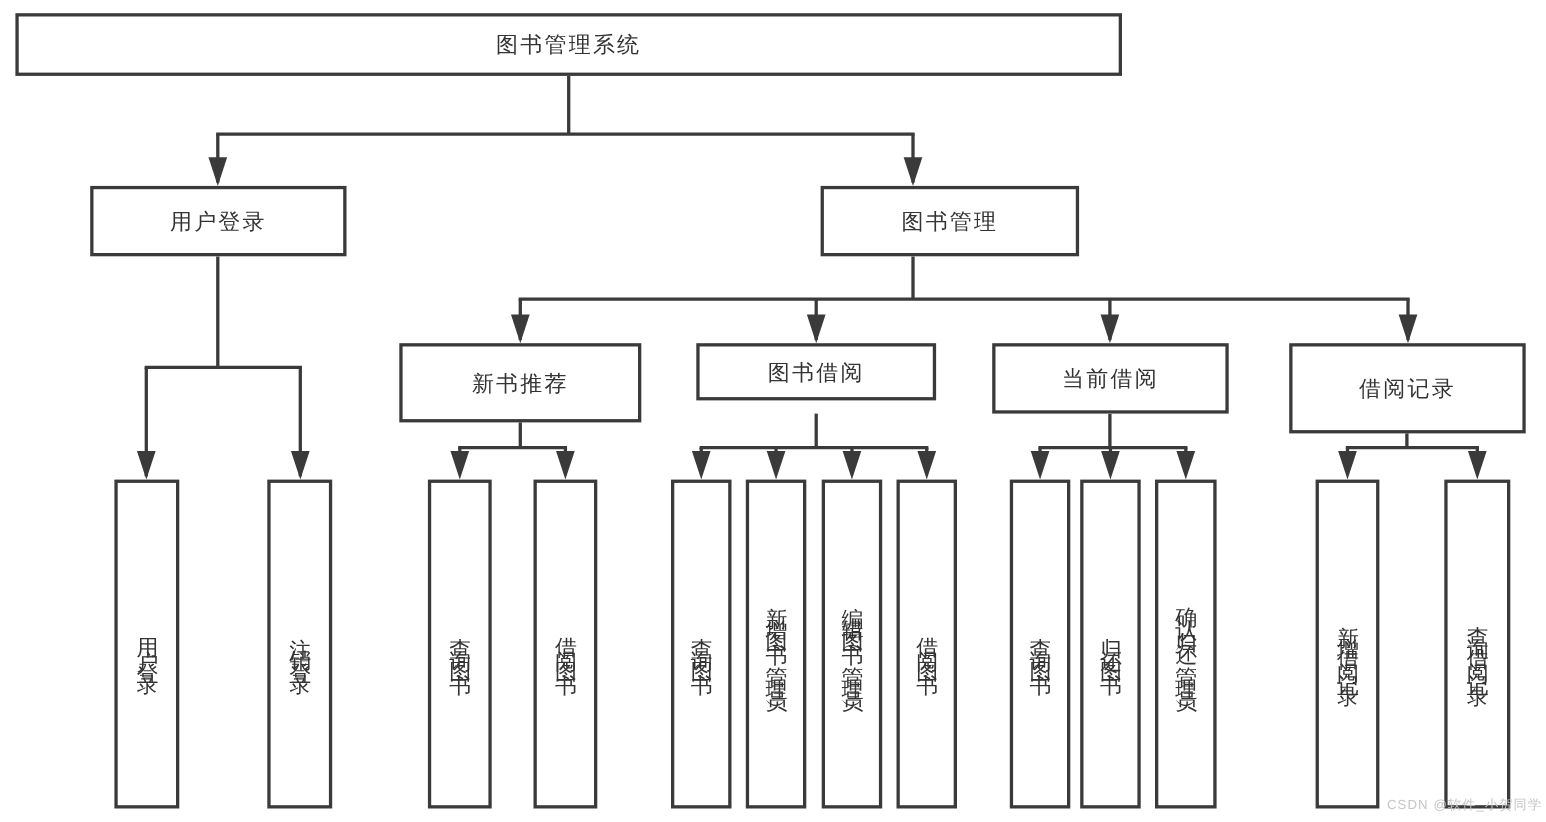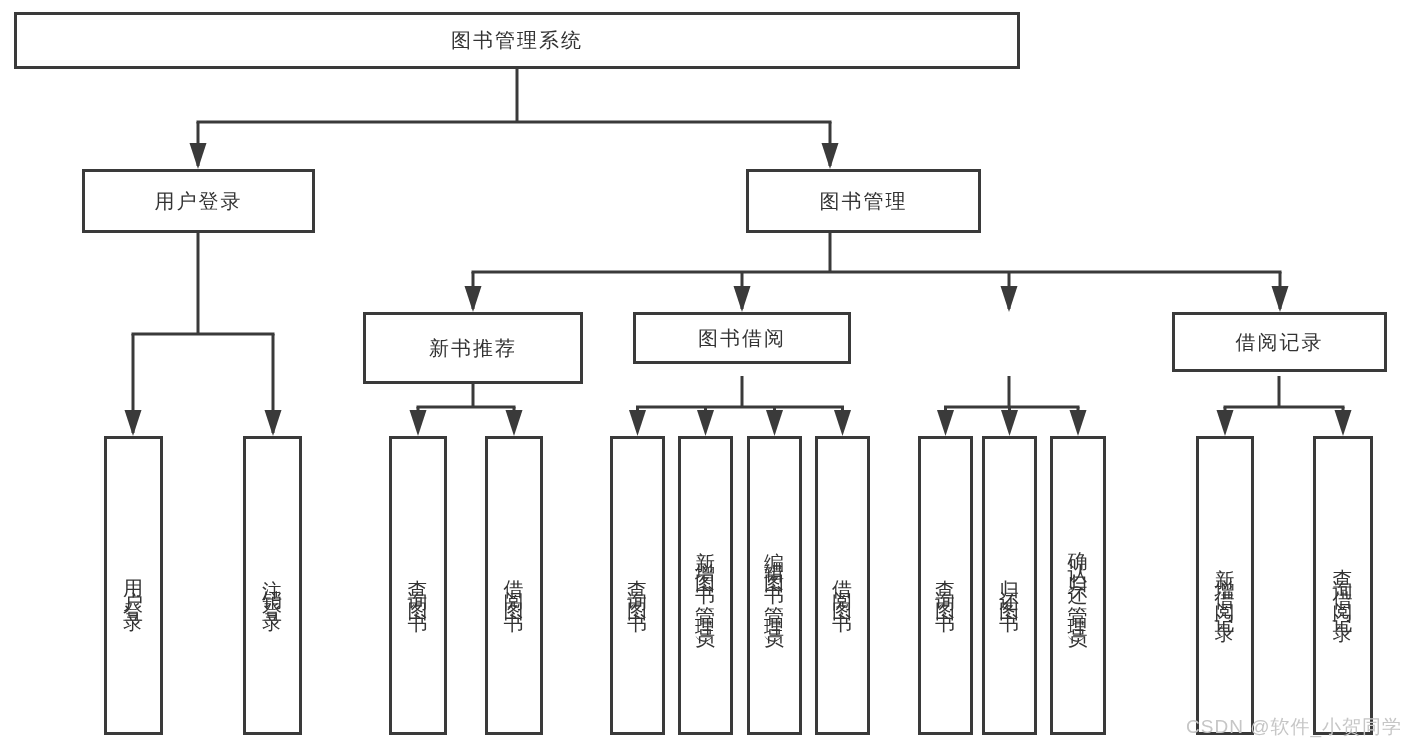--- a/index.html
+++ b/index.html
@@ -41,21 +41,21 @@
     text-orientation:mixed;
     font-size:20px;
     letter-spacing:11px;
     line-height:1;
     white-space:nowrap;
   }
   .watermark{
     position:absolute;
     right:3px;bottom:7px;
     z-index:3;
-    font-size:19px;
+    font-size:12px;
     color:var(--watermark-color);
     letter-spacing:1px;
     white-space:nowrap;
   }
 </style>
 </head>
 <body>
 
 <div id="canvas">
 
@@ -138,21 +138,24 @@
   <div class="node h-node" style="left:746px;top:169px;width:235px;height:64px">
     <span>图书管理</span>
   </div>
 
   <div class="node h-node" style="left:363px;top:312px;width:220px;height:72px">
     <span>新书推荐</span>
   </div>
   <div class="node h-node" style="left:633px;top:312px;width:218px;height:52px">
     <span>图书借阅</span>
   </div>
-  <div class="node h-node" style="left:1172px;top:312px;width:215px;height:60px">
+  <div class="node h-node" style="left:902px;top:312px;width:215px;height:64px">
+    <span>当前借阅</span>
+  </div>
+  <div class="node h-node" style="left:1172px;top:312px;width:215px;height:82px">
     <span>借阅记录</span>
   </div>
 
   <div class="node v-node" style="left:104px;top:436px;width:59px;height:299px">
     <span>用户登录</span>
   </div>
   <div class="node v-node" style="left:243px;top:436px;width:59px;height:299px">
     <span>注销登录</span>
   </div>
   <div class="node v-node" style="left:389px;top:436px;width:58px;height:299px">

